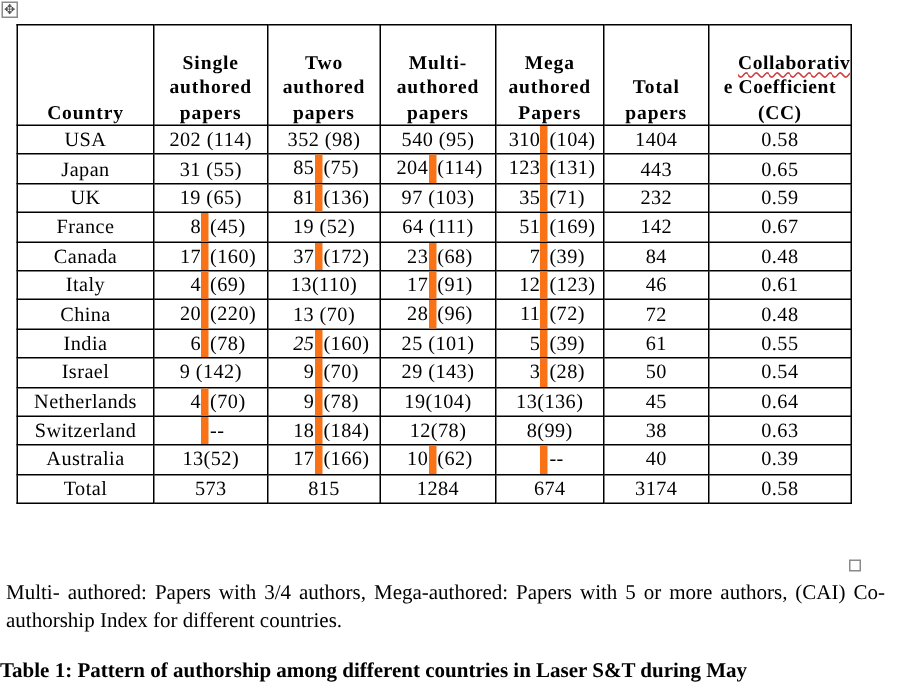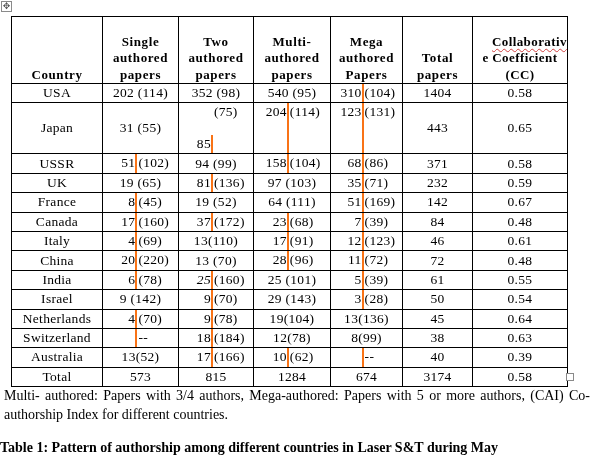--- a/index.html
+++ b/index.html
@@ -15,21 +15,21 @@
   table.data td, table.data th { border:1px solid #000; padding:0; text-align:center;
                font-size:13.5px; line-height:18px; height:18.4px; white-space:nowrap; }
   table.data th { font-weight:bold; vertical-align:bottom; height:66px; line-height:16.5px;
                letter-spacing:0.6px; font-size:13px; }
   table.data td { letter-spacing:0.3px; }
   .cc-underline { text-decoration: underline wavy #d04040; text-decoration-thickness:1px; text-underline-offset:2px;margin-left:19px; }
   .split { display:flex; width:100%; height:100%; }
   .split span { display:block; }
   .split .l { text-align:right; }
   .split .r { text-align:left; }
-  .split.divided .l { border-right:2px solid #f97316; }
+  .split.divided .l { border-right:5px solid #f97316; }
   .notes { position:absolute; left:4px; top:386px; width:586px; font-size:14px;
            line-height:19px; text-align:justify; }
   .caption { position:absolute; left:0; top:440px; width:601px; 
              font-weight:bold; font-size:14px; }
 </style>
 </head>
 <body>
 
 <div class="move-handle">✥</div>
 
@@ -67,62 +67,38 @@
           </div>
         </td>
         <td>1404</td>
         <td>0.58</td>
       </tr>
       <tr>
         <td>Japan</td>
         <td>31 (55)</td>
         <td>
           <div class="split divided">
-            <span class="l" style="width: 45%; margin-top: 32px;">85</span>
+            <span class="l" style="width: 45%;">85</span>
             <span class="r" style="width: 55%; padding-left: 1px;">(75)</span>
           </div>
         </td>
         <td>
           <div class="split divided">
             <span class="l" style="width: 45%;">204</span>
             <span class="r" style="width: 55%; padding-left: 1px;">(114)</span>
           </div>
         </td>
         <td>
           <div class="split divided">
             <span class="l" style="width: 45%;">123</span>
             <span class="r" style="width: 55%; padding-left: 1px;">(131)</span>
           </div>
         </td>
         <td>443</td>
         <td>0.65</td>
-      </tr>
-      <tr>
-        <td>USSR</td>
-        <td>
-          <div class="split divided">
-            <span class="l" style="width: 45%;">51</span>
-            <span class="r" style="width: 55%; padding-left: 1px;">(102)</span>
-          </div>
-        </td>
-        <td>94 (99)</td>
-        <td>
-          <div class="split divided">
-            <span class="l" style="width: 45%;">158</span>
-            <span class="r" style="width: 55%; padding-left: 1px;">(104)</span>
-          </div>
-        </td>
-        <td>
-          <div class="split divided">
-            <span class="l" style="width: 45%;">68</span>
-            <span class="r" style="width: 55%; padding-left: 1px;">(86)</span>
-          </div>
-        </td>
-        <td>371</td>
-        <td>0.58</td>
       </tr>
       <tr>
         <td>UK</td>
         <td>19 (65)</td>
         <td>
           <div class="split divided">
             <span class="l" style="width: 45%;">81</span>
             <span class="r" style="width: 55%; padding-left: 1px;">(136)</span>
           </div>
         </td>

